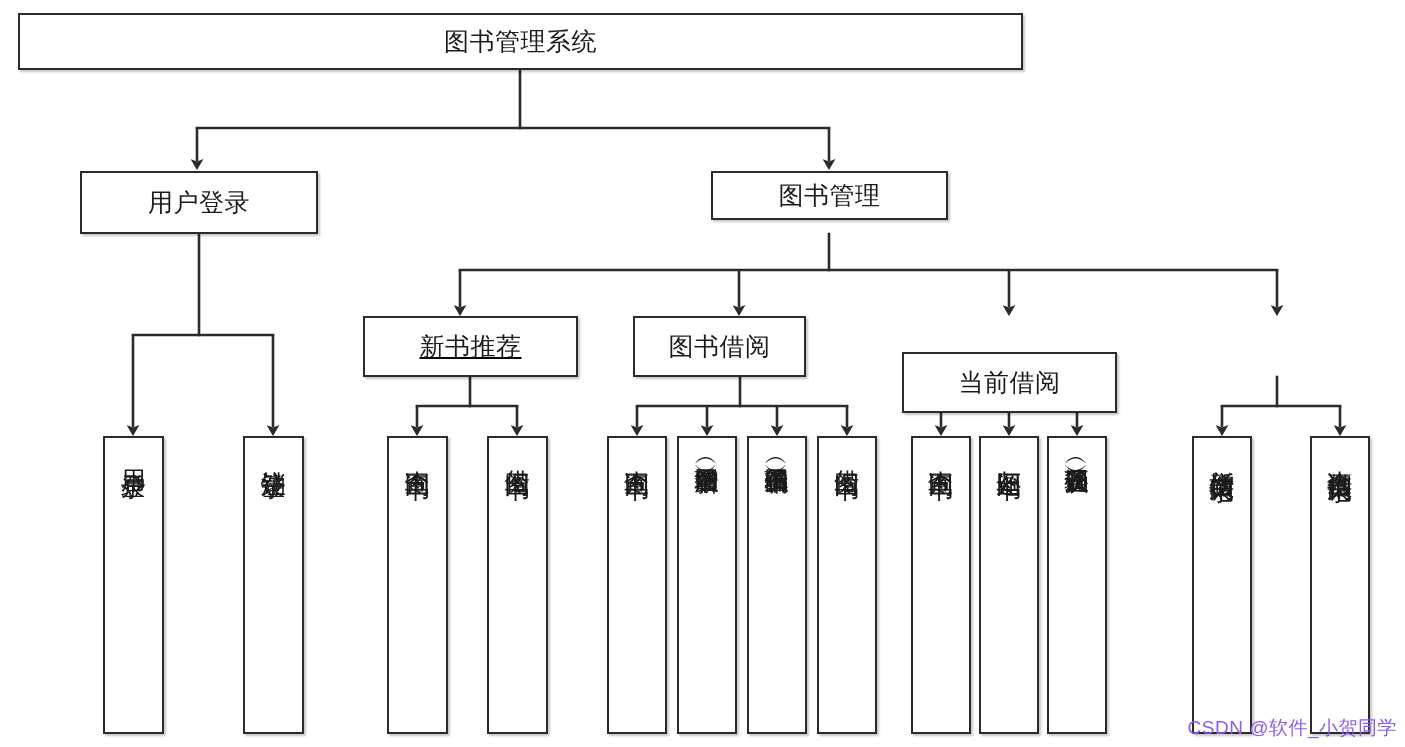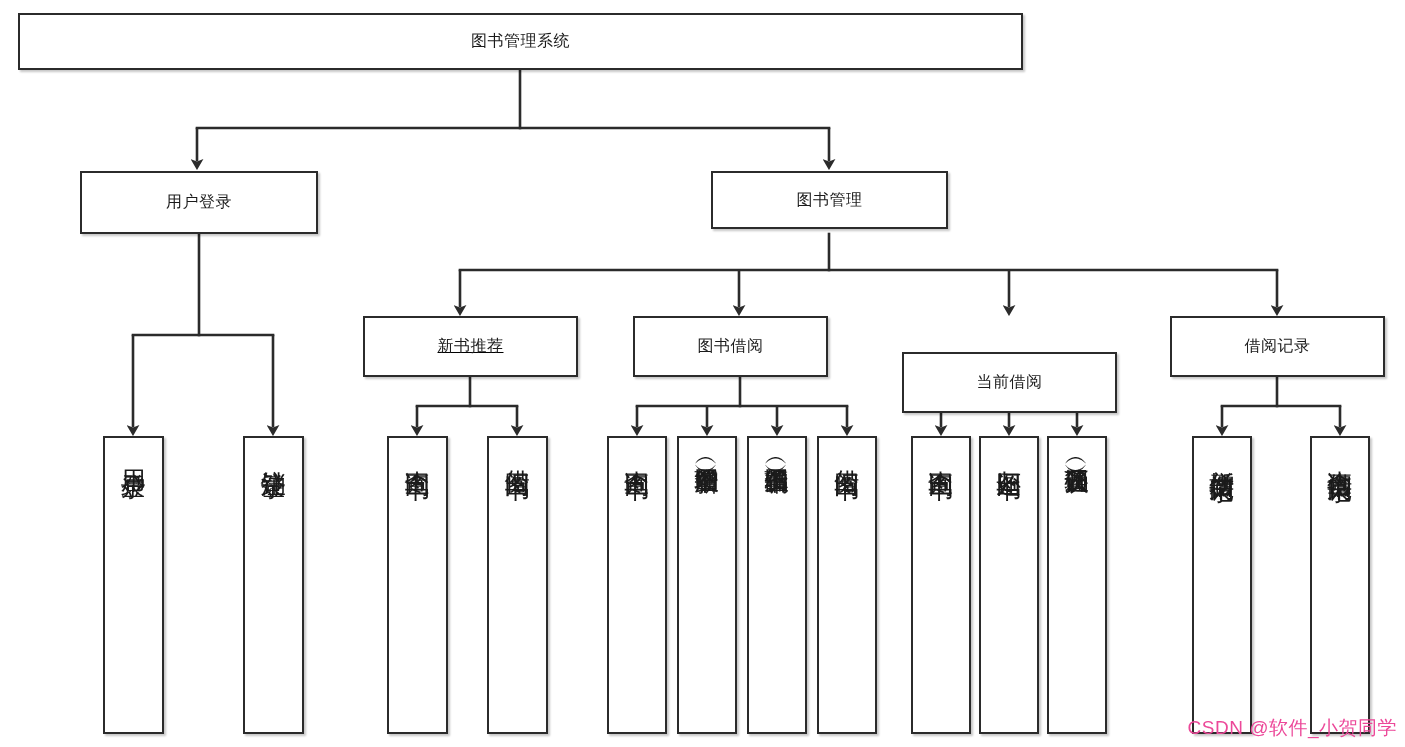--- a/index.html
+++ b/index.html
@@ -36,21 +36,21 @@
     justify-content: center;
     box-shadow: 2px 2px 2px rgba(0,0,0,0.22);
   }
   .node .label {
     color: #1b1b1b;
     text-align: center;
     line-height: 1.18;
     white-space: nowrap;
   }
   .node.horizontal .label {
-    font-size: 16px;
+    font-size: 25px;
     letter-spacing: 0.5px;
   }
   .node.vertical {
     align-items: flex-start;
     padding-top: 12px;
   }
   .node.vertical .label {
     writing-mode: vertical-rl;
     text-orientation: upright;
     font-size: 25px;
@@ -61,21 +61,21 @@
   }
   .node.vertical.tight .label {
     font-size: 24px;
     letter-spacing: 0px;
   }
   #watermark {
     position: absolute;
     right: 8px;
     bottom: 6px;
     font-size: 19px;
-    color: #ec4899;
+    color: #8b5cf6;
     letter-spacing: 0.5px;
     user-select: none;
   }
 </style>
 </head>
 <body>
 
 <div id="canvas">
 
   <svg id="edges" viewBox="0 0 1405 747" width="1405" height="747" xmlns="http://www.w3.org/2000/svg">
@@ -129,36 +129,33 @@
     </g>
   </svg>
 
   <div class="node horizontal" style="left:18px; top:13px; width:1005px; height:57px;">
     <span class="label">图书管理系统</span>
   </div>
 
   <div class="node horizontal" style="left:80px; top:171px; width:238px; height:63px;">
     <span class="label">用户登录</span>
   </div>
-  <div class="node horizontal" style="left:711px; top:171px; width:237px; height:58px;">
+  <div class="node horizontal" style="left:711px; top:171px; width:237px; height:49px;">
     <span class="label">图书管理</span>
   </div>
 
   <div class="node horizontal" style="left:363px; top:316px; width:215px; height:61px;text-decoration:underline;">
     <span class="label">新书推荐</span>
   </div>
-  <div class="node horizontal" style="left:633px; top:316px; width:195px; height:61px;">
+  <div class="node horizontal" style="left:633px; top:316px; width:173px; height:61px;">
     <span class="label">图书借阅</span>
   </div>
   <div class="node horizontal" style="left:902px; top:316px; width:215px; height:61px;margin-top:36px;">
     <span class="label">当前借阅</span>
   </div>
-  <div class="node horizontal" style="left:1170px; top:316px; width:215px; height:61px;">
-    <span class="label">借阅记录</span>
-  </div>
 
   <div class="node vertical" style="left:103px; top:436px; width:61px; height:298px;">
     <span class="label">用户登录</span>
   </div>
   <div class="node vertical" style="left:243px; top:436px; width:61px; height:298px;">
     <span class="label">注销登录</span>
   </div>
 
   <div class="node vertical" style="left:387px; top:436px; width:61px; height:298px;">
     <span class="label">查询图书</span>

